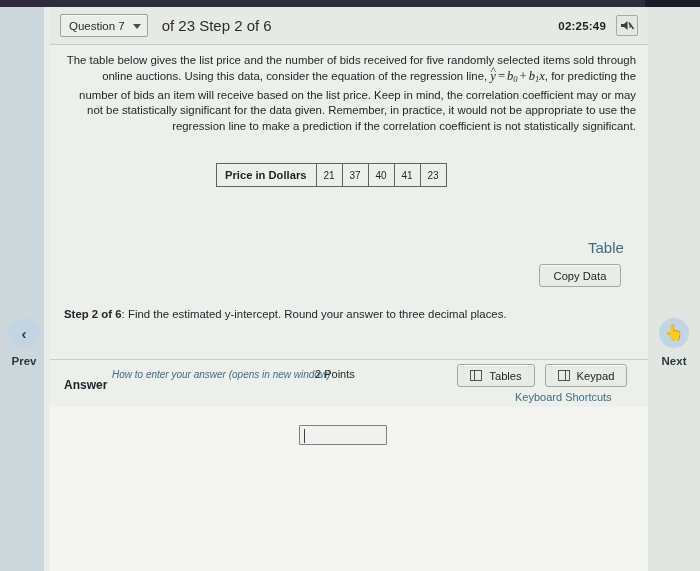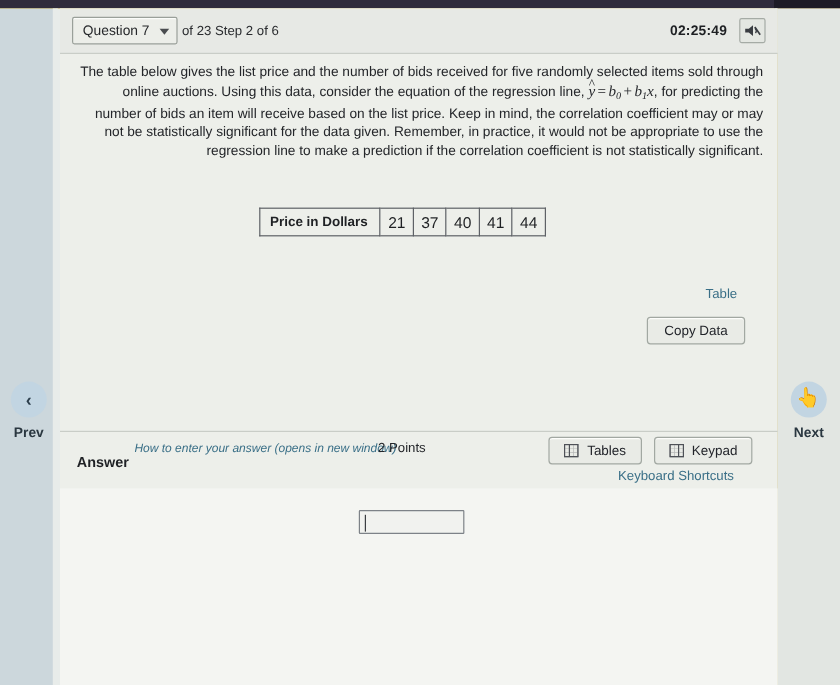--- a/index.html
+++ b/index.html
@@ -73,22 +73,22 @@
     box-shadow: inset 0 1px 0 #fbfcfa;
   }
   .q-select .caret {
     width: 0; height: 0;
     border-left: 4px solid transparent;
     border-right: 4px solid transparent;
     border-top: 5px solid #4a4d50;
     margin-top: 1px;
   }
   .q-meta {
-    margin-left: 4px;
-    font-size: 11px;
+    margin-left: 14px;
+    font-size: 15px;
     color: #2a2c2f;
   }
   .timer {
     margin-left: auto;
     font-size: 11.5px;
     font-weight: bold;
     color: #1e2023;
     letter-spacing: 0.2px;
   }
   .mute-btn {
@@ -120,45 +120,45 @@
   }
   .math .op { font-style: normal; padding: 0 2px; }
   .yhat { position: relative; display: inline-block; }
   .yhat .hat {
     position: absolute; top: -0.52em; left: 50%;
     transform: translateX(-48%);
     font-style: normal; font-size: 11px;
   }
   
   .data-table {
-    position: absolute; top: 166px; left: 166px;
+    position: absolute; top: 156px; left: 166px;
     border-collapse: collapse;
     background: #edefea;
   }
   .data-table td, .data-table th {
     border: 1px solid #5e6166;
     height: 23px;
-    font-size: 13px;
+    font-size: 10px;
     color: #1f2124;
     text-align: left;
     font-weight: normal;
     padding: 0 6px;
   }
   .data-table th.rowhead {
     font-weight: bold;
     text-align: left;
     padding-left: 8px;
     padding-right: 10px;
     font-size: 11.2px;
   }
   .data-table td.val { min-width: 26px; }
   
   .table-link {
     position: absolute; top: 232px; left: 538px;
-    font-size: 11px; color: #3a6f87;
+    font-size: 15px; color: #3a6f87;
     cursor: pointer;
   }
   .copy-btn {
     position: absolute; top: 257px; left: 489px;
     width: 82px; height: 23px;
     background: #e9ebe6;
     border: 1px solid #a2a8a2;
     border-radius: 3px;
     font-size: 11.2px; color: #22242a;
     display: flex; align-items: center; justify-content: center;
@@ -294,28 +294,31 @@
     </div>
 
     <table class="data-table">
       <tbody>
         <tr>
           <th class="rowhead">Price in Dollars</th>
           <td class="val">21</td>
           <td class="val">37</td>
           <td class="val">40</td>
           <td class="val">41</td>
-          <td class="val">44</td>
+          <td class="val">23</td>
         </tr>
       </tbody>
     </table>
 
     <div class="table-link">Table</div>
     <div class="copy-btn">Copy Data</div>
 
+    <div class="step-line">
+      <b>Step 2 of 6</b><span>: Find the estimated y-intercept. Round your answer to three decimal places.</span>
+    </div>
 
     <div class="answer-row">
       <span class="answer-label">Answer</span>
       <span class="answer-help">How to enter your answer (opens in new window)</span>
       <span class="answer-points">2 Points</span>
 
       <div class="tool-btn tables">
         <span class="grid-icon">
             <i></i>
             <i></i>

